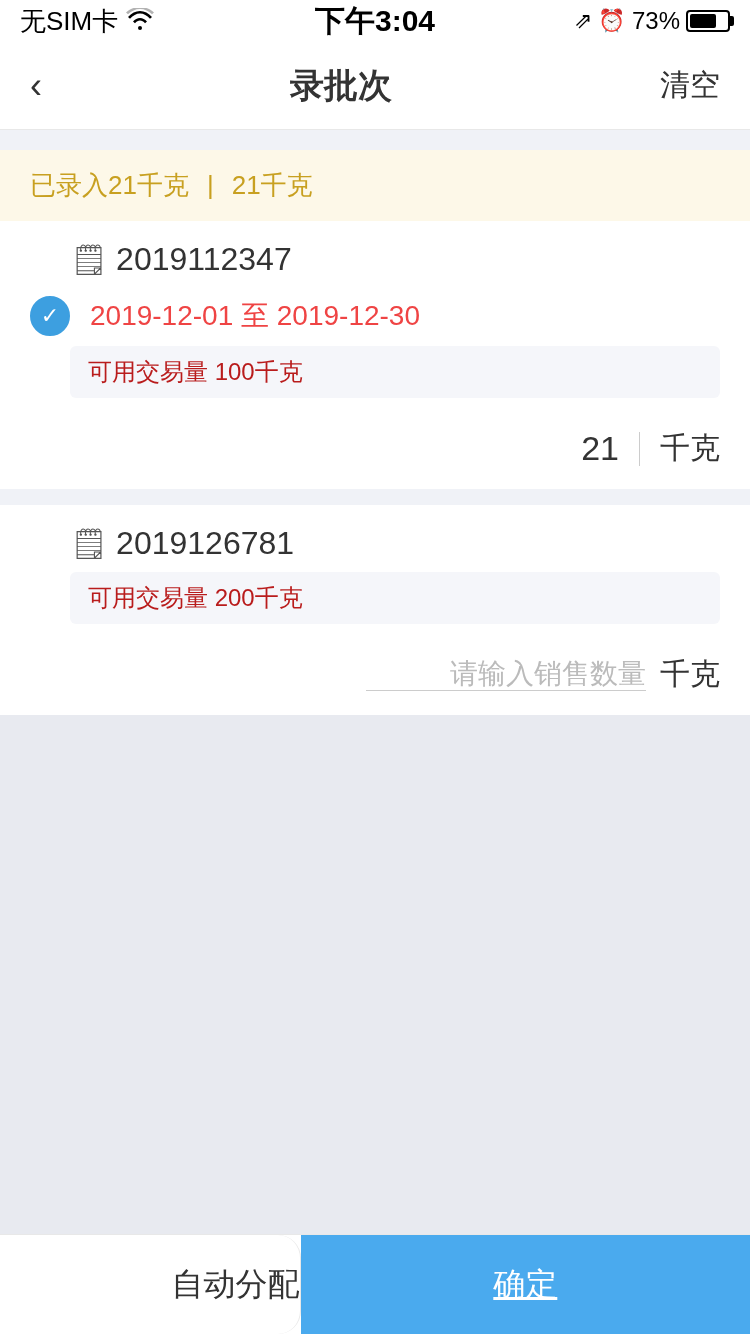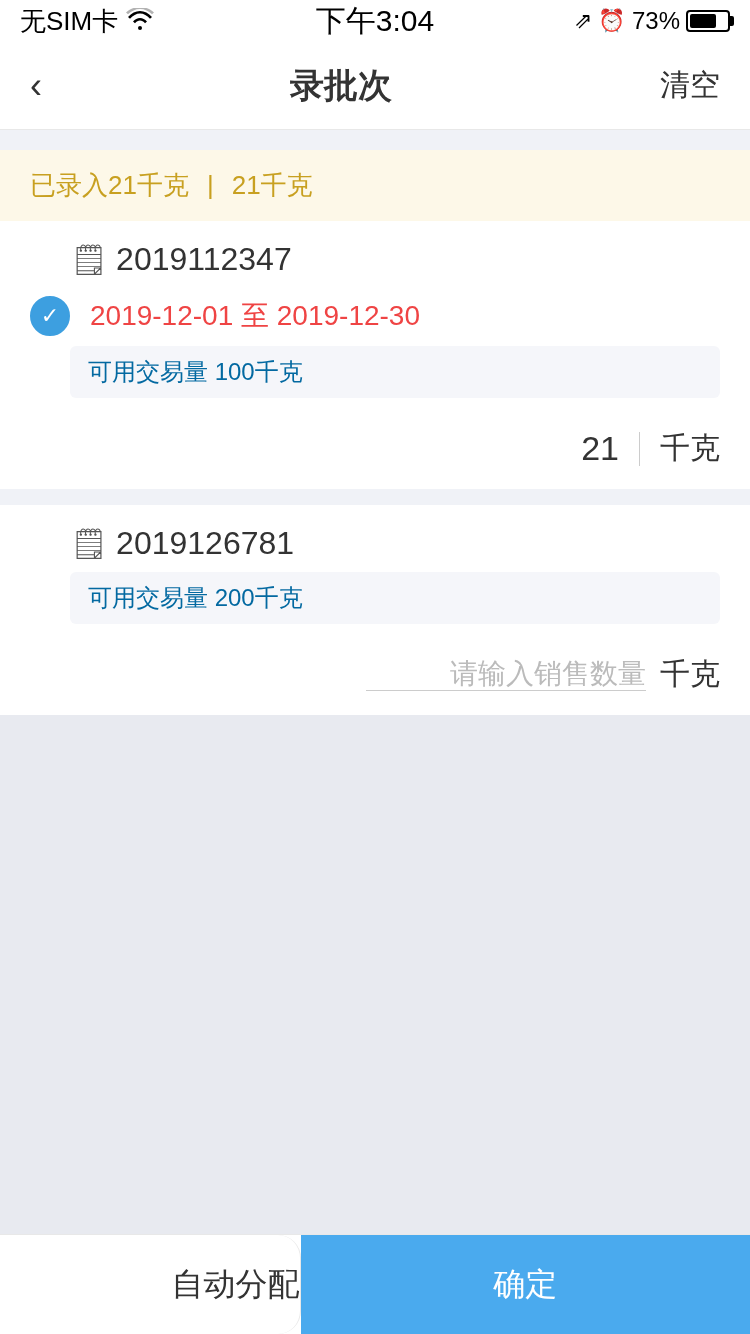--- a/index.html
+++ b/index.html
@@ -26,21 +26,21 @@
     }
     .status-left {
       display: flex;
       align-items: center;
       gap: 8px;
       font-size: 26px;
       color: #000;
     }
     .status-center {
       font-size: 30px;
-      font-weight: 400;
+      font-weight: 700;
       color: #000;
       position: absolute;
       left: 50%;
       transform: translateX(-50%);
     }
     .status-right {
       display: flex;
       align-items: center;
       gap: 6px;
       font-size: 24px;
@@ -150,21 +150,21 @@
     .batch-date {
       font-size: 28px;
       color: #ef4444;
     }
     .available-tag {
       margin: 0 30px 16px 70px;
       background: #f5f6fa;
       border-radius: 6px;
       padding: 10px 18px;
       font-size: 24px;
-      color: #0369a1;
+      color: #b91c1c;
     }
 
     
     .qty-row {
       display: flex;
       align-items: center;
       justify-content: flex-end;
       padding: 14px 30px 20px 42px;
       gap: 14px;
       background: #fff;
@@ -225,20 +225,21 @@
     }
     .footer-confirm {
       flex: 1.5;
       display: flex;
       align-items: center;
       justify-content: center;
       font-size: 32px;
       color: #fff;
       background: #4aaaee;
       cursor: pointer;
+      text-decoration: underline;
     }
 
     .content-wrapper {
       min-height: calc(1334px - 42px - 100px);
       display: flex;
       flex-direction: column;
       margin-top: 20px;
     }
   </style>
 </head>

